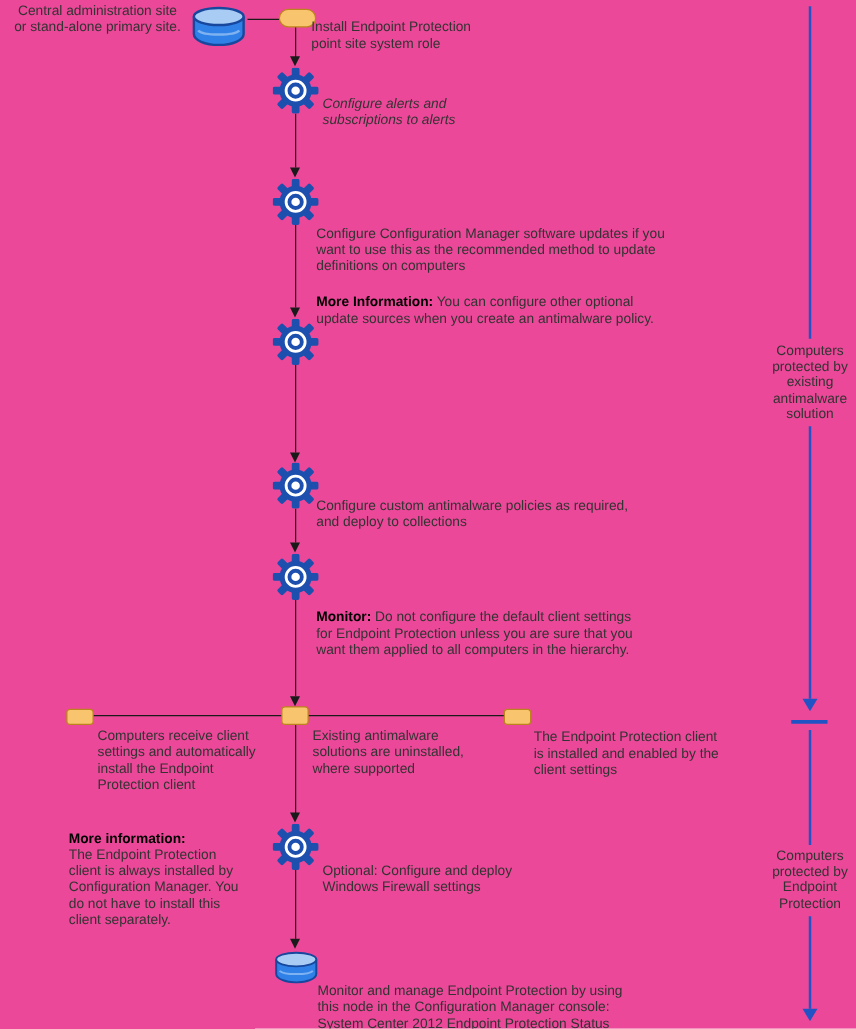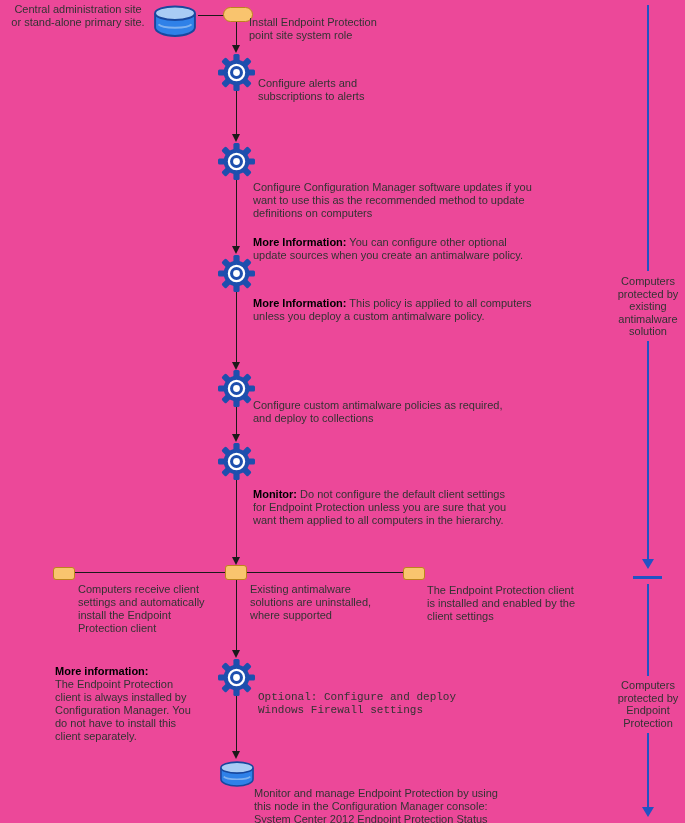--- a/index.html
+++ b/index.html
@@ -77,21 +77,21 @@
   <div class="pill round" style="left:223px;top:7px;width:30px;height:15px;"></div>
   <div class="lbl" style="left:249px;top:16px;">Install Endpoint Protection
 point site system role</div>
 
   <div class="vline" style="top:22px;height:24px;"></div>
   <div class="arrow" style="top:45px;"></div>
 
   <svg class="icon" style="left:218px;top:54px;width:37px;height:37px">
       <use href="#sym-gear"></use>
     </svg>
-  <div class="lbl" style="left:258px;top:77px;">Configure alerts and
+  <div class="lbl" style="left:258px;top:77px;font-style:italic;">Configure alerts and
 subscriptions to alerts</div>
 
   <div class="vline" style="top:91px;height:43px;"></div>
   <div class="arrow" style="top:134px;"></div>
 
   <svg class="icon" style="left:218px;top:143px;width:37px;height:37px">
       <use href="#sym-gear"></use>
     </svg>
   <div class="lbl" style="left:253px;top:168px;">
     <div>Configure Configuration Manager software updates if you
@@ -101,22 +101,20 @@
 update sources when you create an antimalware policy.</span></div>
   </div>
 
   <div class="vline" style="top:180px;height:66px;"></div>
   <div class="arrow" style="top:246px;"></div>
 
   <svg class="icon" style="left:218px;top:255px;width:37px;height:37px">
       <use href="#sym-gear"></use>
     </svg>
   <div class="lbl" style="left:253px;top:281px;">
-    <div class="note"><b>More Information:</b><span> This policy is applied to all computers
-unless you deploy a custom antimalware policy.</span></div>
   </div>
 
   <div class="vline" style="top:292px;height:70px;"></div>
   <div class="arrow" style="top:362px;"></div>
 
   <svg class="icon" style="left:218px;top:370px;width:37px;height:37px">
       <use href="#sym-gear"></use>
     </svg>
   <div class="lbl" style="left:253px;top:399px;">Configure custom antimalware policies as required,
 and deploy to collections</div>
@@ -160,21 +158,21 @@
     <div>The Endpoint Protection
 client is always installed by
 Configuration Manager. You
 do not have to install this
 client separately.</div>
   </div>
 
   <svg class="icon" style="left:218px;top:659px;width:37px;height:37px">
       <use href="#sym-gear"></use>
     </svg>
-  <div class="lbl" style="left:258px;top:691px;font-family:Liberation Mono, monospace;">Optional: Configure and deploy
+  <div class="lbl" style="left:258px;top:691px;">Optional: Configure and deploy
 Windows Firewall settings</div>
 
   <div class="vline" style="top:696px;height:55px;"></div>
   <div class="arrow" style="top:751px;"></div>
 
   <svg class="icon" style="left:219px;top:760px;width:36px;height:27px">
       <use href="#sym-db"></use>
     </svg>
   <div class="lbl" style="left:254px;top:787px;">Monitor and manage Endpoint Protection by using
 this node in the Configuration Manager console:

